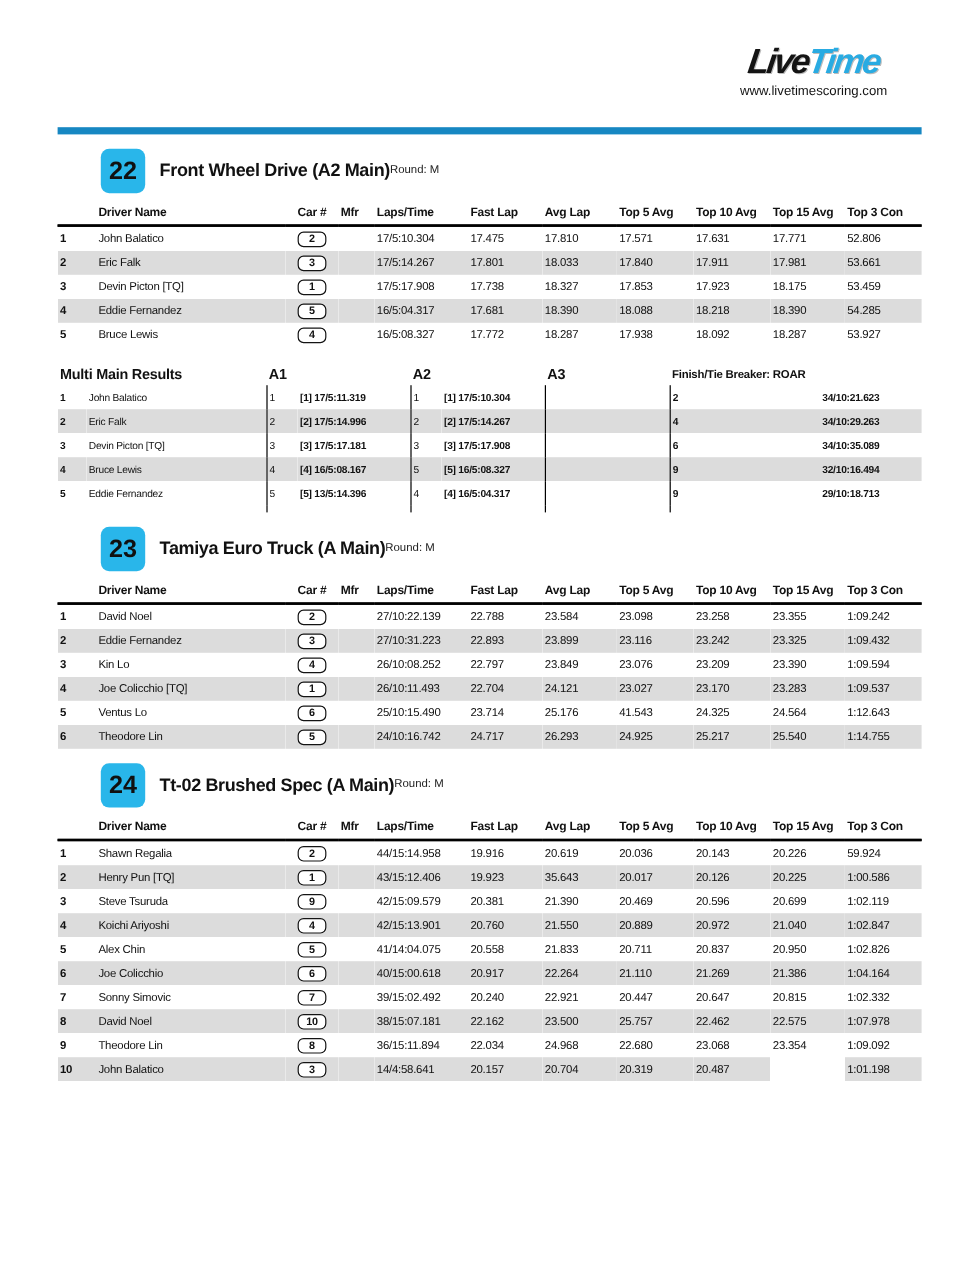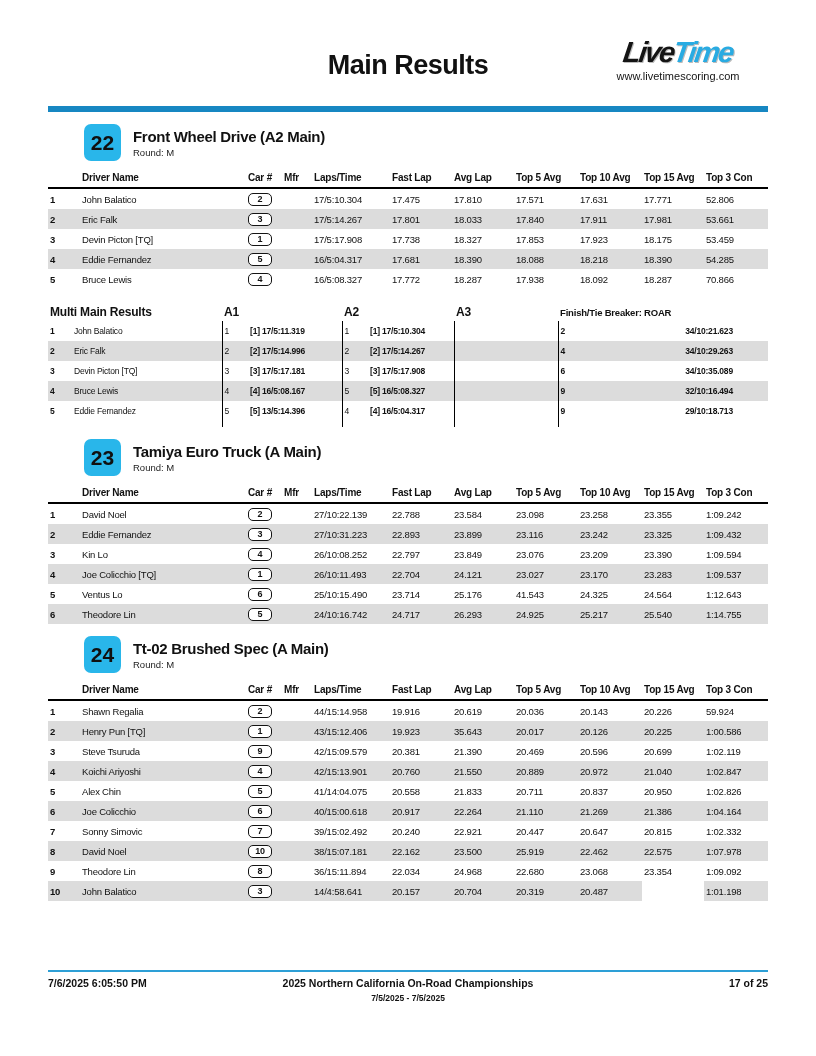--- a/index.html
+++ b/index.html
@@ -13,21 +13,21 @@
   .logo{position:absolute; right:48px; top:36px; text-align:center; width:180px;}
   .logo-line{font-style:italic; font-weight:800; font-size:29px; letter-spacing:-2px; transform:skewX(-8deg); white-space:nowrap; text-shadow:1px 1px 0 #bbb;}
   .logo-live{color:#141414;}
   .logo-time{color:#29abe2;}
   .logo-url{font-size:11px; color:#141414; margin-top:1px; letter-spacing:0;}
   .top-bar{height:6px; background:#1787c2; margin:6px 48px 0 48px;}
 
   
   .sec-head{display:flex; align-items:center; gap:12px; margin:12px 0 8px 0;padding-left:36px;}
   .badge{width:37px; height:37px; background:#29b6ea; border-radius:7px; display:flex; align-items:center; justify-content:center; font-size:21px; font-weight:800; color:#101010;}
-  .sec-titles{display:flex; flex-direction:column; justify-content:center;}
+  .sec-titles{display:flex; flex-direction:row; justify-content:center;}
   .sec-title{font-size:15px; font-weight:800; letter-spacing:-0.3px;}
   .sec-round{font-size:9.5px; color:#222; margin-top:2px;}
 
   
   table{border-collapse:collapse; table-layout:fixed; width:720px;}
   .results-table{margin-bottom:4px;}
   .results-table th{font-size:10px; font-weight:800; text-align:left; padding:3px 2px 4px 2px; border-bottom:2.5px solid #000; letter-spacing:-0.2px; white-space:nowrap;}
   .results-table td{font-size:9.5px; padding:2px 2px; height:16px; vertical-align:middle; letter-spacing:-0.2px; white-space:nowrap; overflow:hidden;}
   .results-table .shade td{background:#dcdcdc;}
   .results-table .shade td.blank{background:#fff;}
@@ -56,21 +56,20 @@
   .f-event{font-size:10.5px; font-weight:800;}
   .f-dates{font-size:8.5px; font-weight:800; margin-top:4px;}
   .f-right{font-size:10.5px; font-weight:800; width:200px; text-align:right;}
 </style>
 </head>
 <body>
 
 <div class="page">
 
   <div class="hdr">
-    <h1 class="page-title">Main Results</h1>
     <div class="logo">
       <div class="logo-line"><span class="logo-live">Live</span><span class="logo-time">Time</span></div>
       <div class="logo-url">www.livetimescoring.com</div>
     </div>
   </div>
   <div class="top-bar"></div>
 
   <div class="content">
     <div id="mount-section-0">
   <div class="section">
@@ -167,21 +166,21 @@
                 <td class="fin">5</td>
                 <td>Bruce Lewis</td>
                 <td class="t-center"><span class="carbox">4</span></td>
                 <td></td>
                 <td>16/5:08.327</td>
                 <td>17.772</td>
                 <td>18.287</td>
                 <td>17.938</td>
                 <td>18.092</td>
                 <td>18.287</td>
-                <td>70.866</td>
+                <td>53.927</td>
               </tr>
             </tbody>
     </table>
   </div>
 </div>
 
     <div class="multi">
       <table class="multi-table">
         <colgroup>
           <col style="width:24px">
@@ -533,21 +532,21 @@
                 <td>1:02.332</td>
               </tr>
               <tr class="shade">
                 <td class="fin">8</td>
                 <td>David Noel</td>
                 <td class="t-center"><span class="carbox">10</span></td>
                 <td></td>
                 <td>38/15:07.181</td>
                 <td>22.162</td>
                 <td>23.500</td>
-                <td>25.919</td>
+                <td>25.757</td>
                 <td>22.462</td>
                 <td>22.575</td>
                 <td>1:07.978</td>
               </tr>
               <tr>
                 <td class="fin">9</td>
                 <td>Theodore Lin</td>
                 <td class="t-center"><span class="carbox">8</span></td>
                 <td></td>
                 <td>36/15:11.894</td>
@@ -570,24 +569,14 @@
                 <td>20.487</td>
                 <td class="blank"></td>
                 <td>1:01.198</td>
               </tr>
             </tbody>
     </table>
   </div>
 </div>
   </div>
 
-  <div class="footer">
-    <div class="footer-grid">
-      <div class="f-left">7/6/2025 6:05:50 PM</div>
-      <div class="f-center">
-        <div class="f-event">2025 Northern California On-Road Championships</div>
-        <div class="f-dates">7/5/2025 - 7/5/2025</div>
-      </div>
-      <div class="f-right">17 of 25</div>
-    </div>
-  </div>
 
 </div>
 
 </body></html>

